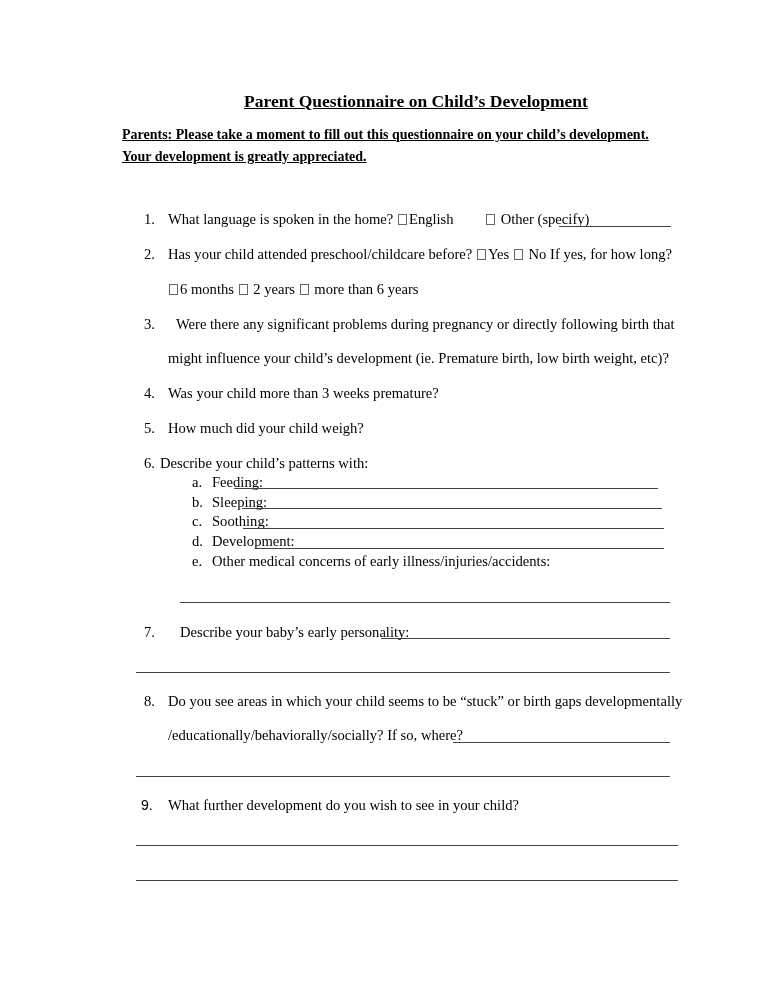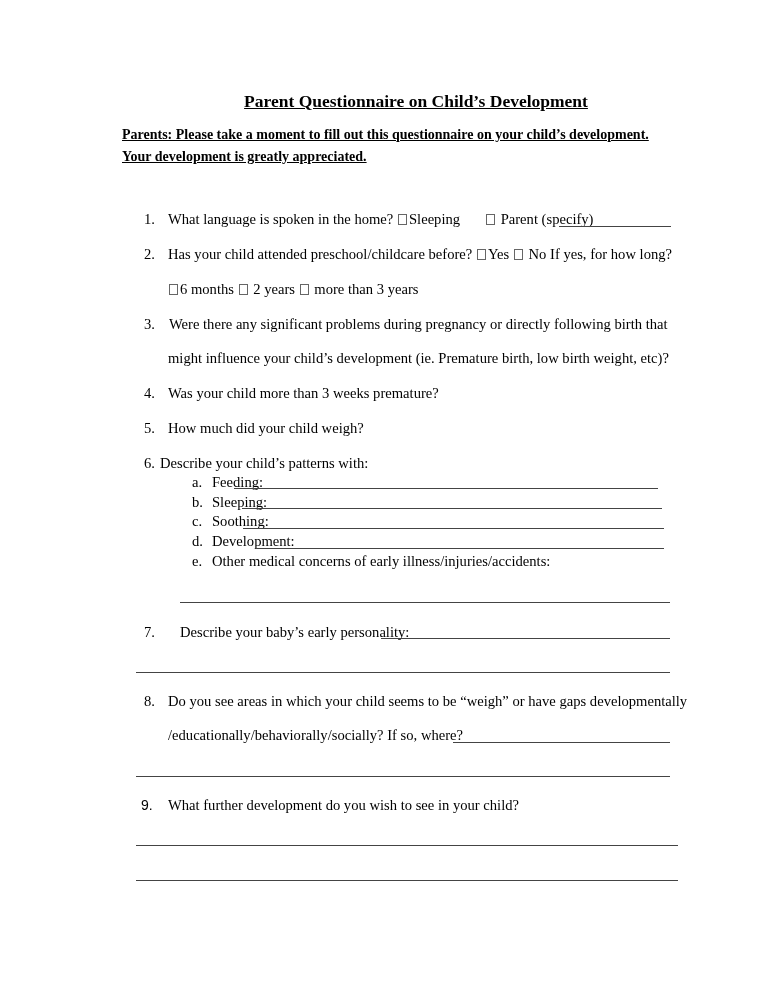--- a/index.html
+++ b/index.html
@@ -27,50 +27,50 @@
 <div>
 
   <div class="abs title">Parent Questionnaire on Child’s Development</div>
   <div class="abs intro" style="top:127px">Parents:  Please take a moment to fill out this questionnaire on your child’s development.</div>
   <div class="abs intro" style="top:149px">Your development is greatly appreciated.</div>
 
   <div>
     <span class="abs" style="left:112px;top:211px">1.</span>
     <span class="abs" style="left:136px;top:211px">
       <span>What language is spoken in the home?</span>
-      <span class="box"></span><span>Sleeping</span>
+      <span class="box"></span><span>English</span>
     </span>
     <span class="abs" style="left:453px;top:211px">
       <span class="box"></span>
-      <span>Parent (specify)</span>
+      <span>Other (specify)</span>
     </span>
     <div class="line" style="left:559px;top:226px;width:112px"></div>
   </div>
 
   <div>
     <span class="abs" style="left:112px;top:246px">2.</span>
     <span class="abs" style="left:136px;top:246px">
       <span>Has your child attended preschool/childcare before?</span>
       <span class="box"></span><span>Yes</span>
       <span class="box"></span>
       <span>No</span>
       <span>If yes, for how long?</span>
     </span>
     <span class="abs" style="left:136px;top:281px">
       <span class="box"></span><span>6 months</span>
       <span class="box"></span>
       <span>2 years</span>
       <span class="box"></span>
-      <span>more than 3 years</span>
+      <span>more than 6 years</span>
     </span>
   </div>
 
   <div>
     <span class="abs" style="left:112px;top:316px">3.</span>
-    <span class="abs" style="left:137px;top:316px">Were there any significant problems during pregnancy or directly following birth that</span>
+    <span class="abs" style="left:144px;top:316px">Were there any significant problems during pregnancy or directly following birth that</span>
     <span class="abs" style="left:136px;top:350px">might influence your child’s development (ie. Premature birth, low birth weight, etc)?</span>
   </div>
 
   <div>
     <span class="abs" style="left:112px;top:385px">4.</span>
     <span class="abs" style="left:136px;top:385px">Was your child more than 3 weeks premature?</span>
   </div>
 
   <div>
     <span class="abs" style="left:112px;top:420px">5.</span>
@@ -104,21 +104,21 @@
 
   <div>
     <span class="abs" style="left:112px;top:624px">7.</span>
     <span class="abs" style="left:148px;top:624px">Describe your baby’s early personality:</span>
     <div class="line" style="left:381px;top:638px;width:289px"></div>
     <div class="line" style="left:136px;top:672px;width:534px"></div>
   </div>
 
   <div>
     <span class="abs" style="left:112px;top:693px">8.</span>
-    <span class="abs" style="left:136px;top:693px">Do you see areas in which your child seems to be “weigh” or have gaps developmentally</span>
+    <span class="abs" style="left:136px;top:693px">Do you see areas in which your child seems to be “stuck” or birth gaps developmentally</span>
     <span class="abs" style="left:136px;top:727px">/educationally/behaviorally/socially?  If so, where?</span>
     <div class="line" style="left:453px;top:742px;width:217px"></div>
     <div class="line" style="left:136px;top:776px;width:534px"></div>
   </div>
 
   <div>
     <span class="abs q9num" style="left:109px;top:797px">9.</span>
     <span class="abs" style="left:136px;top:797px">What further development do you wish to see in your child?</span>
     <div class="line" style="left:136px;top:845px;width:542px"></div>
     <div class="line" style="left:136px;top:880px;width:542px"></div>

